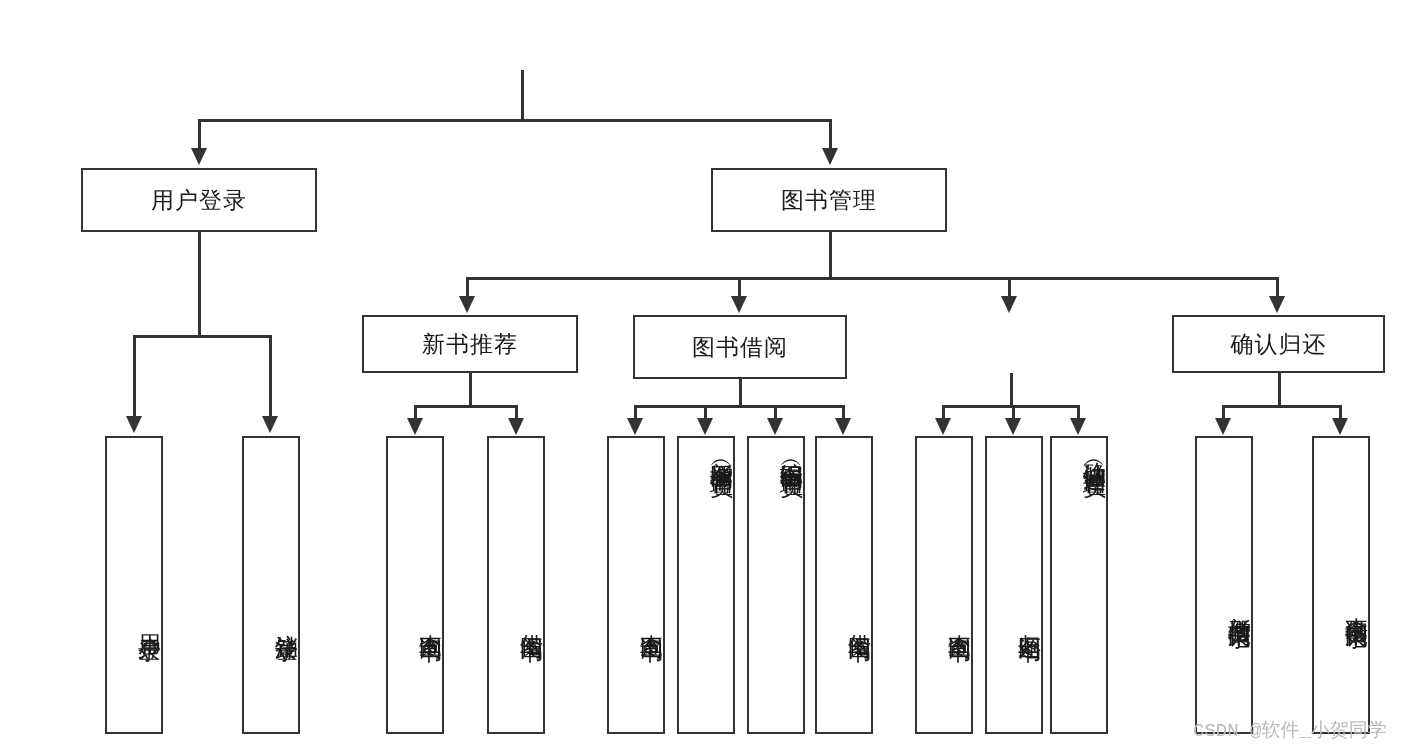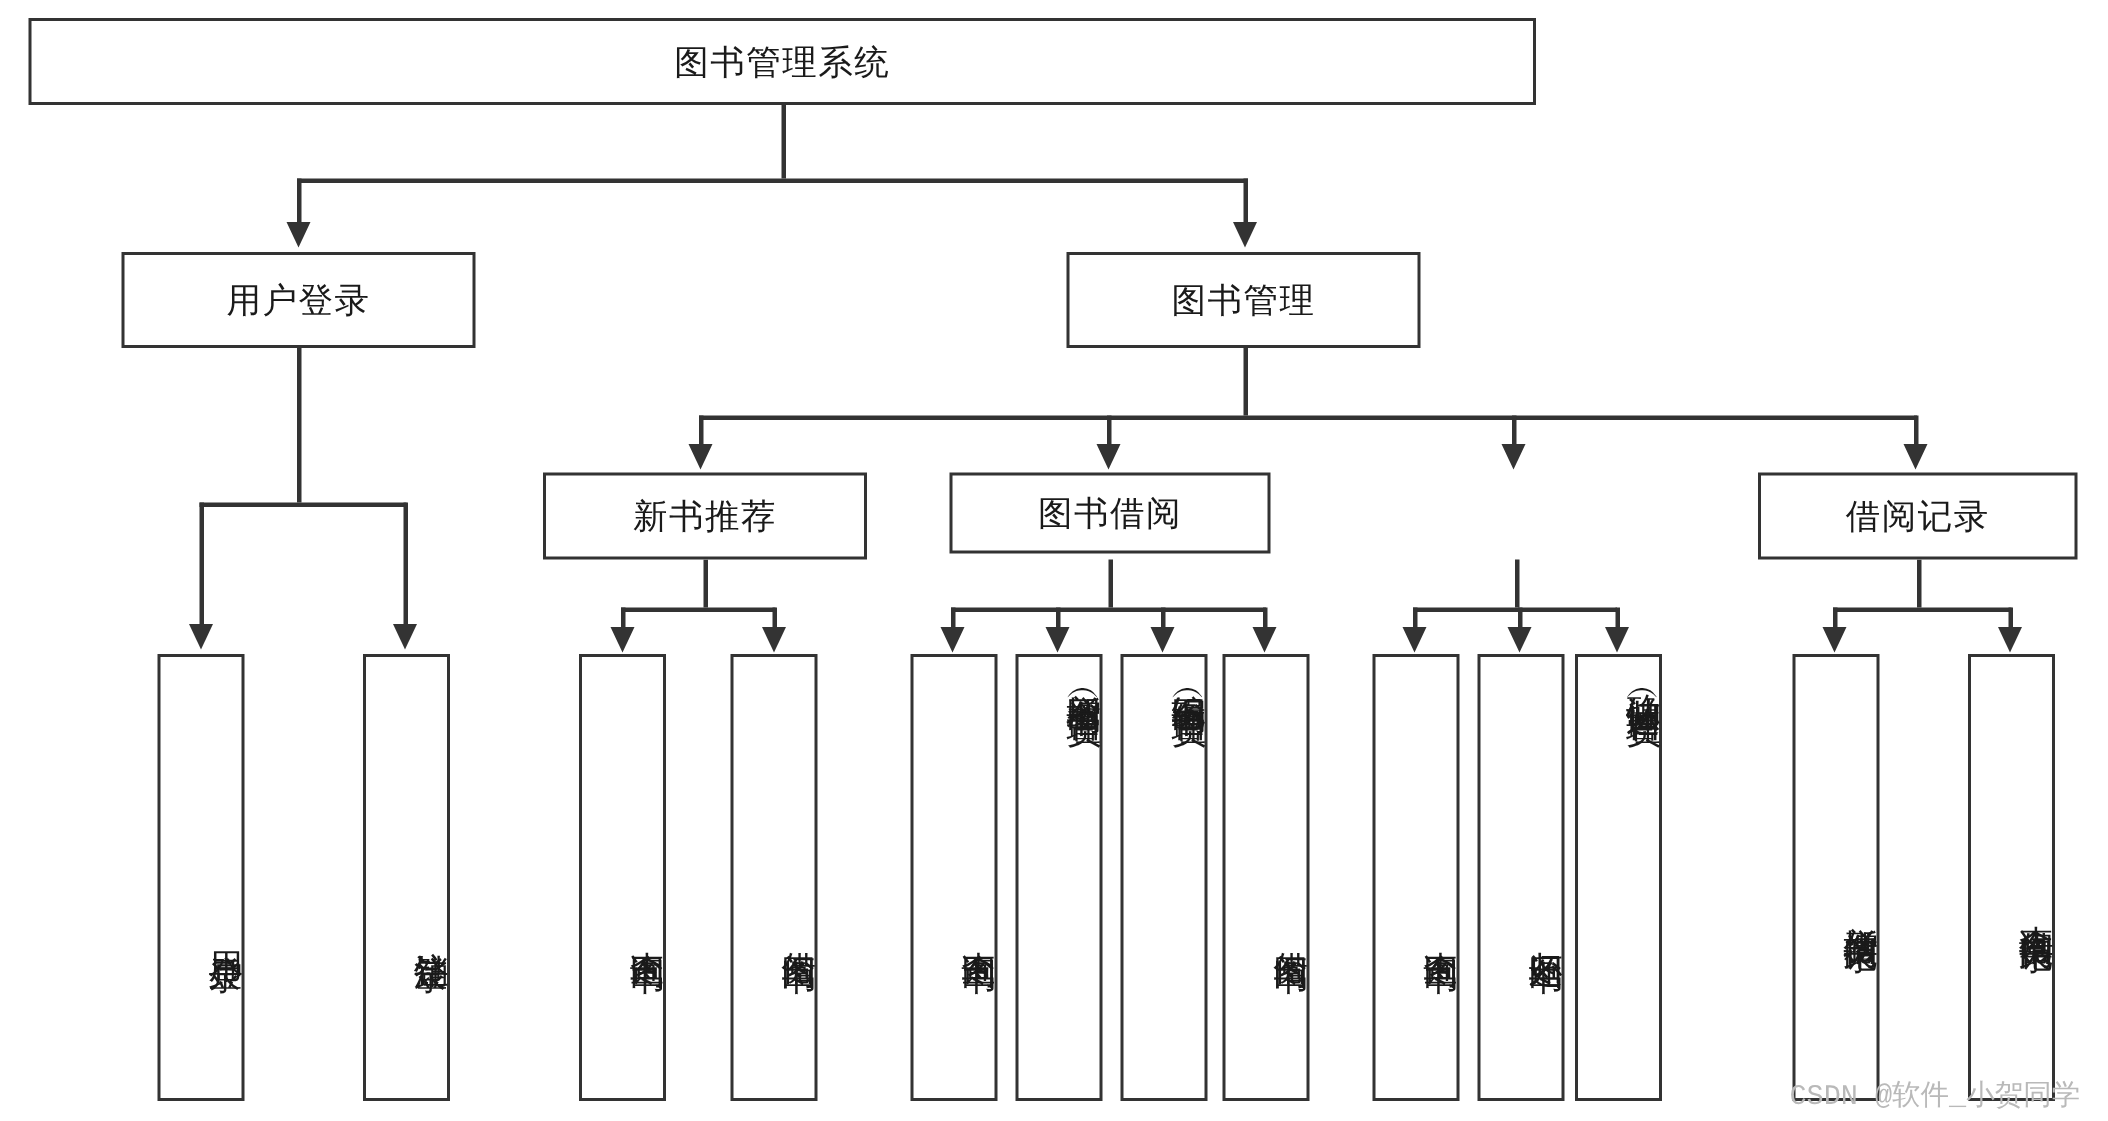--- a/index.html
+++ b/index.html
@@ -130,39 +130,36 @@
   <div class="linev" style="left:1077px; top:405px; height:14px;"></div>
   <div class="arrow" style="left:1070px; top:418px;"></div>
 
   <div class="linev" style="left:1278px; top:373px; height:32px;"></div>
   <div class="lineh" style="left:1222px; top:405px; width:119px;"></div>
   <div class="linev" style="left:1222px; top:405px; height:14px;"></div>
   <div class="arrow" style="left:1215px; top:418px;"></div>
   <div class="linev" style="left:1339px; top:405px; height:14px;"></div>
   <div class="arrow" style="left:1332px; top:418px;"></div>
 
-  <div class="node horiz" style="left:19px; top:12px; width:1005px; height:58px;">
-    <span class="node-label">图书管理系统</span>
-  </div>
 
   <div class="node horiz" style="left:81px; top:168px; width:236px; height:64px;">
     <span class="node-label">用户登录</span>
   </div>
   <div class="node horiz" style="left:362px; top:315px; width:216px; height:58px;">
     <span class="node-label">新书推荐</span>
   </div>
 
   <div class="node horiz" style="left:711px; top:168px; width:236px; height:64px;">
     <span class="node-label">图书管理</span>
   </div>
-  <div class="node horiz" style="left:633px; top:315px; width:214px; height:54px;">
+  <div class="node horiz" style="left:633px; top:315px; width:214px; height:64px;">
     <span class="node-label">图书借阅</span>
   </div>
   <div class="node horiz" style="left:1172px; top:315px; width:213px; height:58px;">
-    <span class="node-label">借阅记录</span>
+    <span class="node-label">确认归还</span>
   </div>
 
   <div class="node vert" style="left:105px; top:436px; width:58px; height:298px; padding-top:70px;">
     <span class="node-label">用户登录</span>
   </div>
   <div class="node vert" style="left:242px; top:436px; width:58px; height:298px; padding-top:70px;">
     <span class="node-label">注销登录</span>
   </div>
   <div class="node vert" style="left:386px; top:436px; width:58px; height:298px; padding-top:70px;">
     <span class="node-label">查询图书</span>

